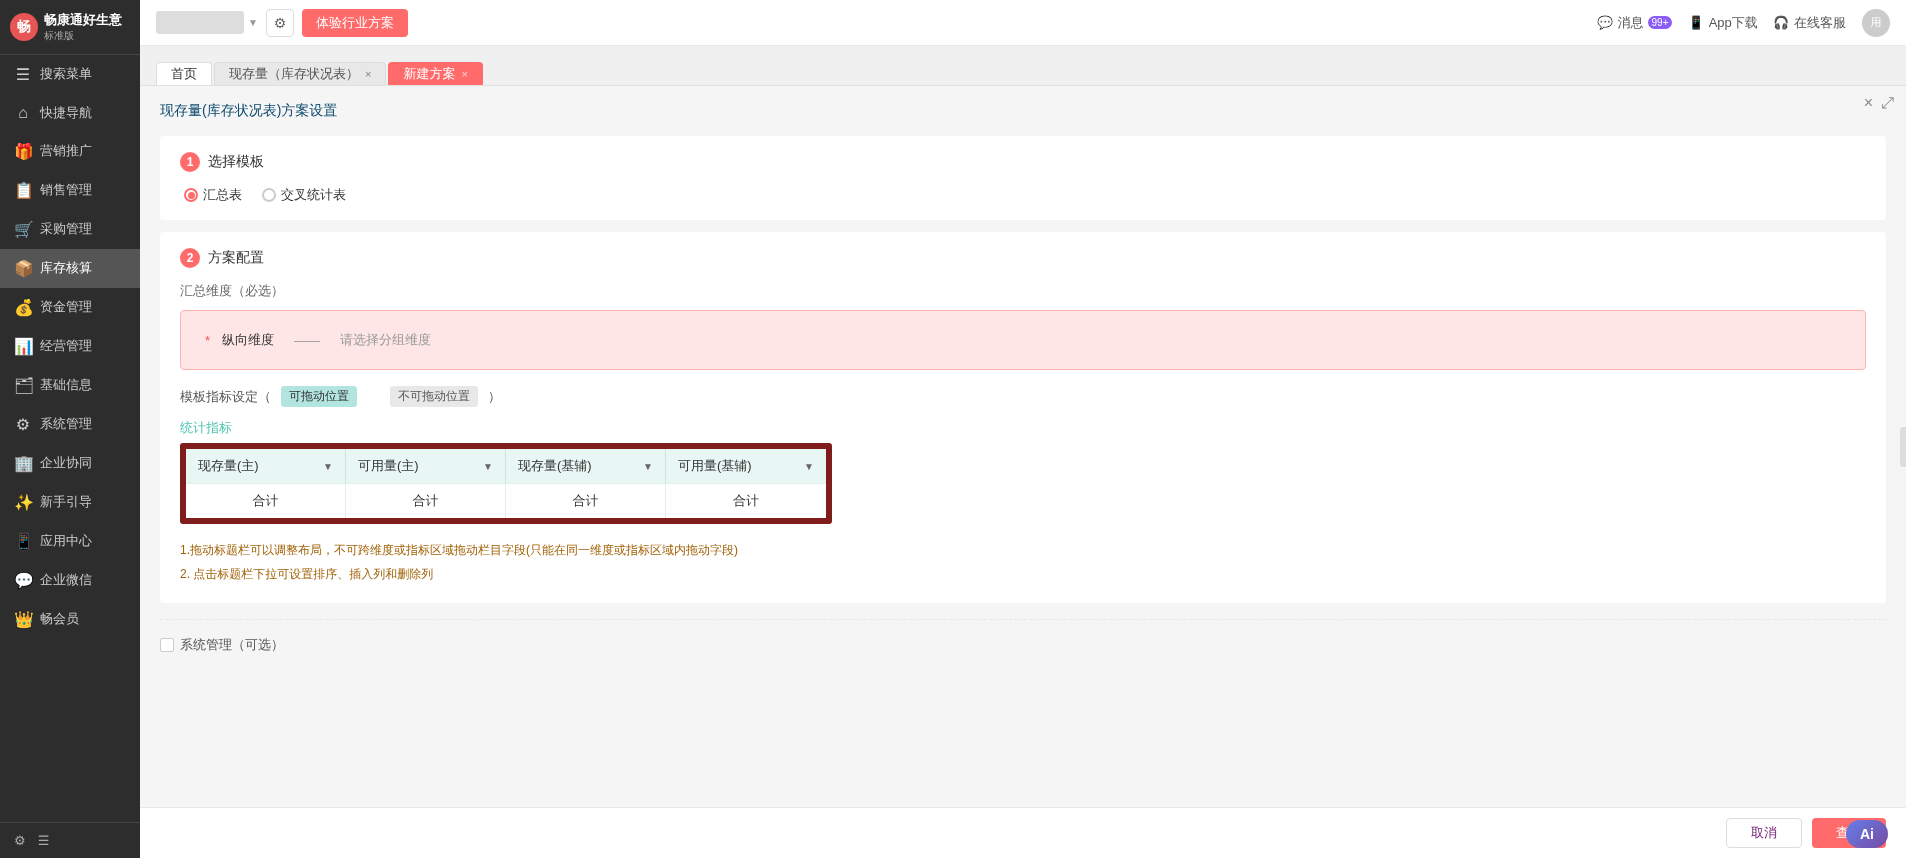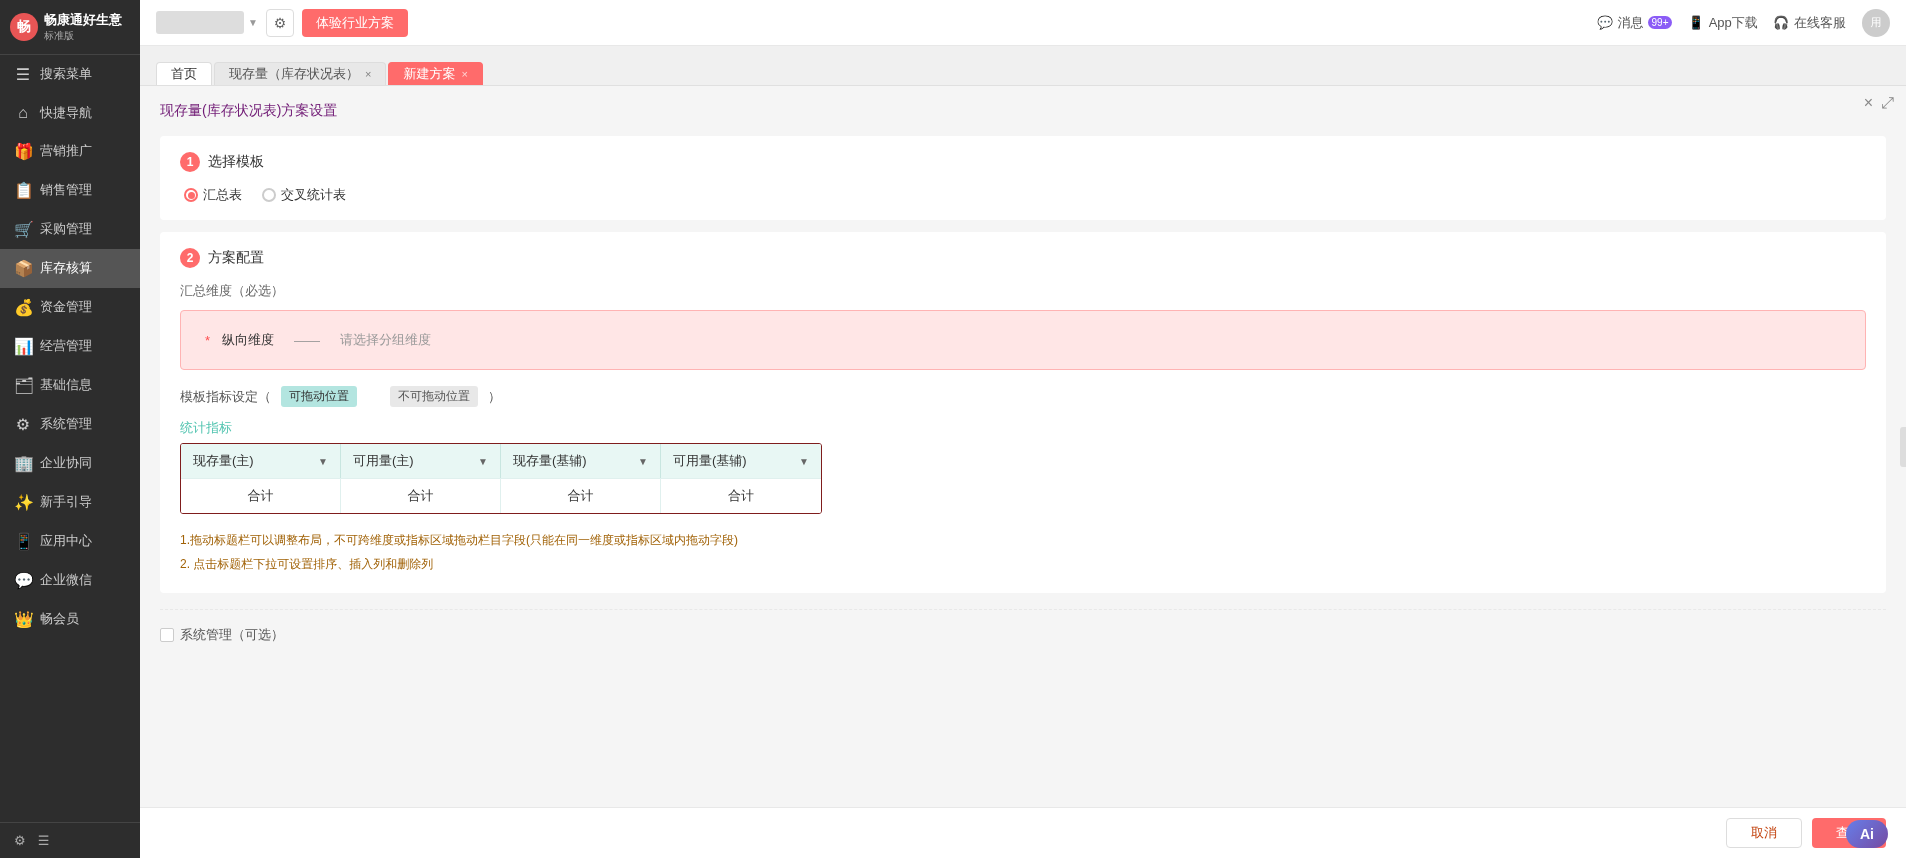--- a/index.html
+++ b/index.html
@@ -163,21 +163,21 @@
       position: absolute;
       top: 0; right: 0;
       display: flex; gap: 8px;
       padding: 8px 12px;
       z-index: 10;
     }
     .win-btn { font-size: 16px; cursor: pointer; color: #888; }
 
     .page-title {
       font-size: 14px;
-      color: #701a75;
+      color: #0c4a6e;
       margin-bottom: 16px;
       font-weight: 500;
     }
 
     
     .section {
       background: #fff;
       border-radius: 4px;
       padding: 16px 20px;
       margin-bottom: 12px;
@@ -263,21 +263,21 @@
 
     
     .stats-section { margin-top: 8px; }
     .stats-title {
       color: #52c4b0;
       font-size: 13px;
       margin-bottom: 6px;
       font-weight: 500;
     }
     .stats-table {
-      border: 1px solid #7f1d1d;
+      border: 6px solid #7f1d1d;
       border-radius: 3px;
       overflow: hidden;
       width: fit-content;
     }
     .stats-header-row {
       display: grid;
       grid-template-columns: repeat(4, 160px);
       background: #e8f7f4;
     }
     .stats-header-cell {
@@ -339,21 +339,21 @@
       display: flex;
       justify-content: flex-end;
       gap: 10px;
       flex-shrink: 0;
     }
     .btn-cancel {
       padding: 0 24px;
       border: 1px solid #ddd;
       border-radius: 4px;
       background: #fff;
-      color: #c2410c;
+      color: #701a75;
       font-size: 13px;
       cursor: pointer;
     }
     .btn-query {
       padding: 6px 24px;
       border: none;
       border-radius: 4px;
       background: #ff6b6b;
       color: #fff;
       font-size: 13px;

